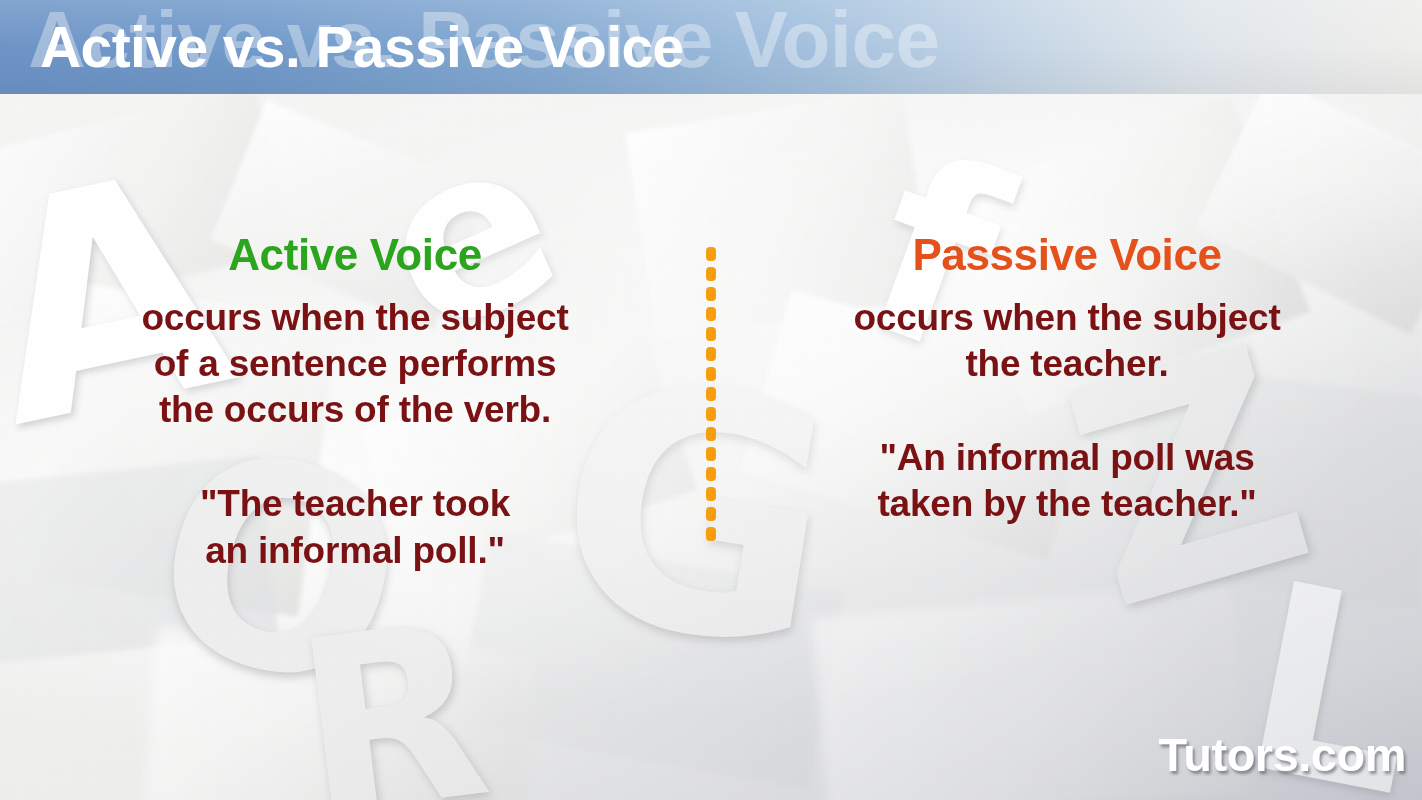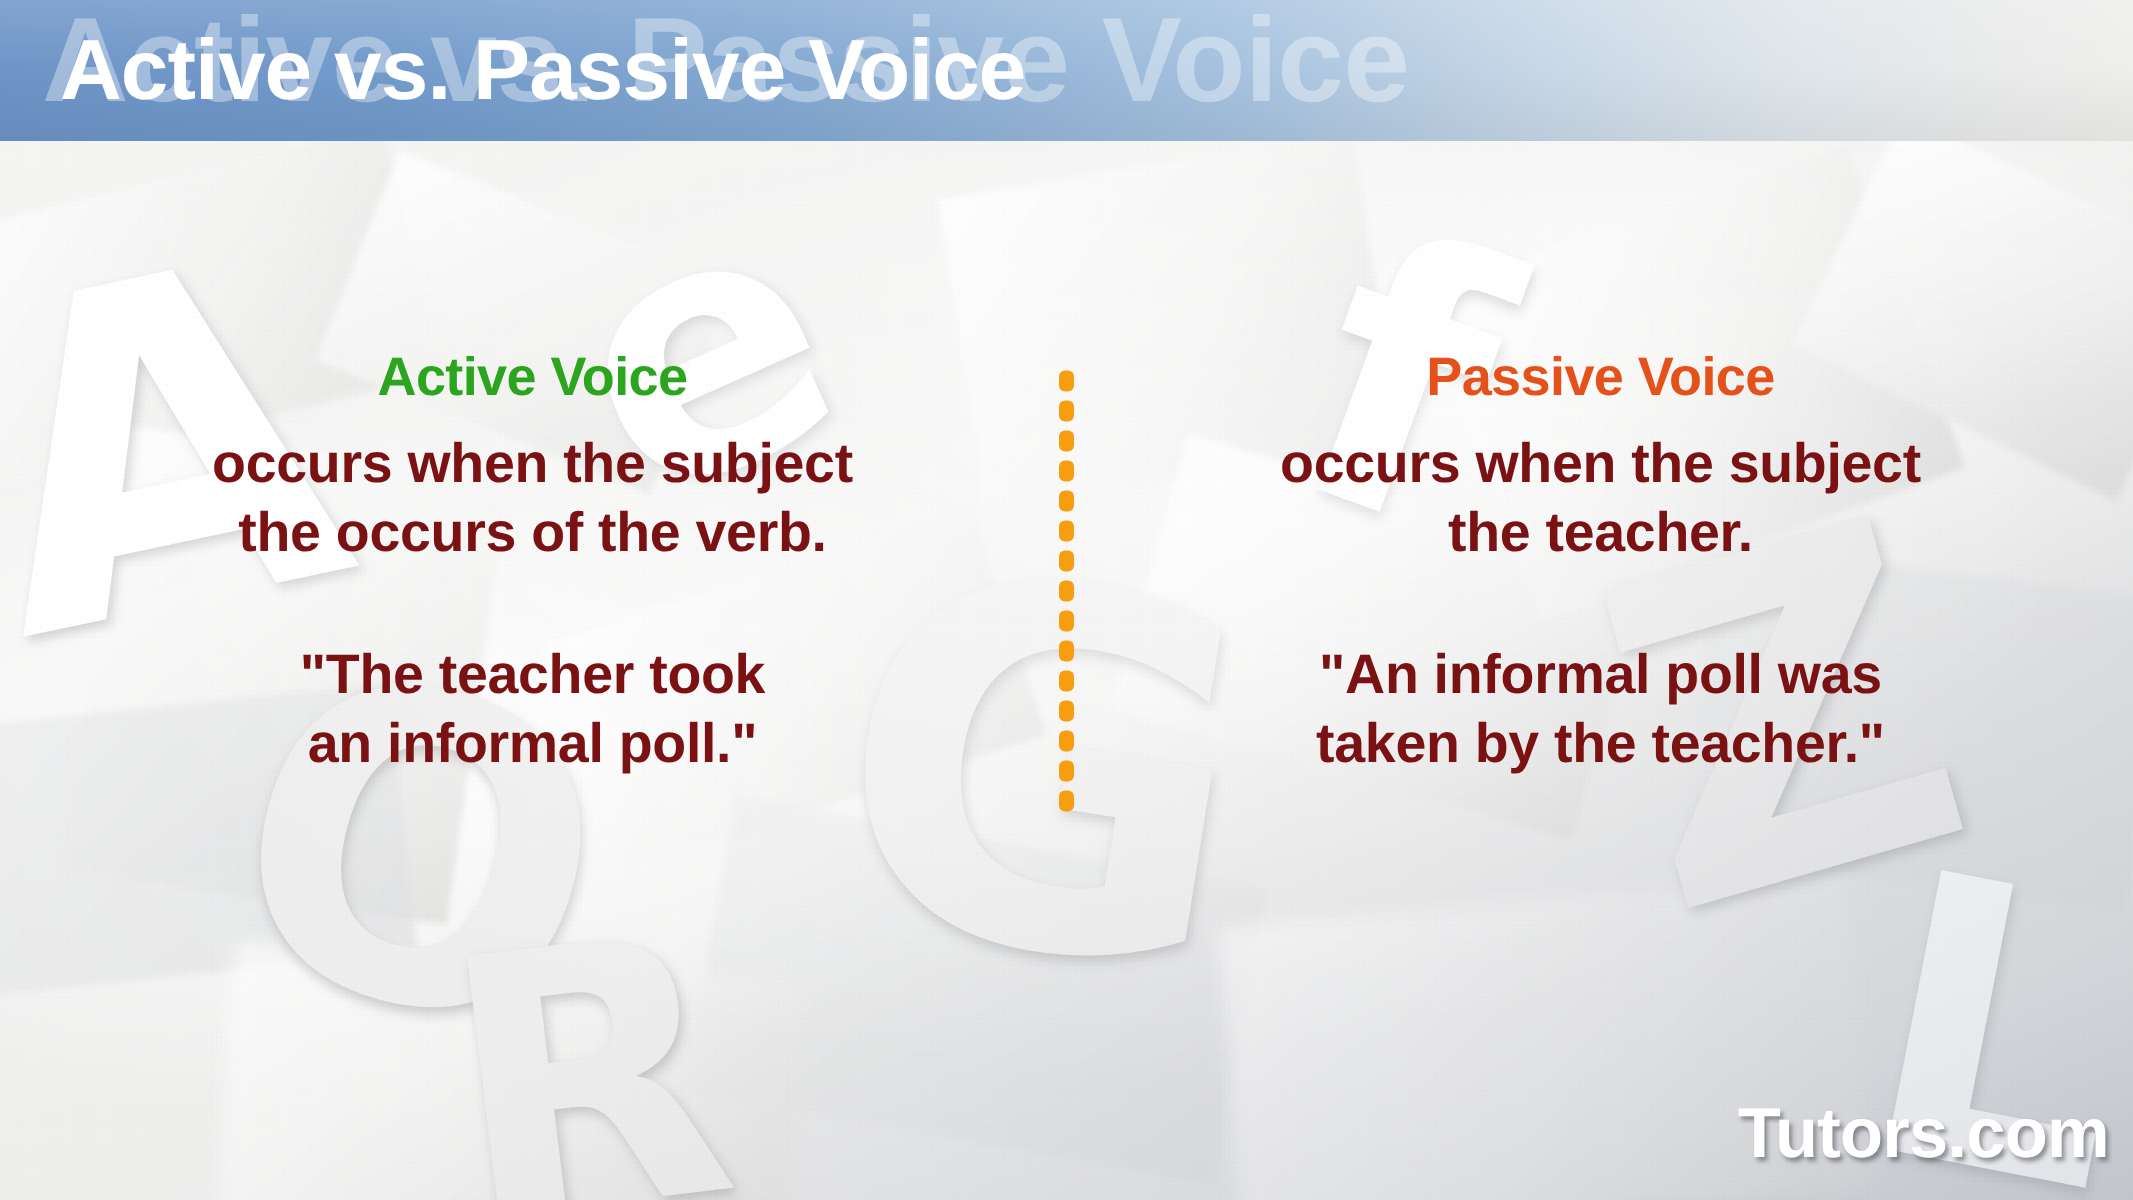--- a/index.html
+++ b/index.html
@@ -129,21 +129,21 @@
     align-items: flex-start;
   }
   .col {
     width: 640px;
     text-align: center;
   }
   .col-left  { margin-left: 35px; }
   .col-right { margin-left: 72px; }
 
   .col-heading {
-    font-size: 36px;
+    font-size: 44px;
     font-weight: 700;
     line-height: 1.06;
     margin: 0 0 16px 0;
     letter-spacing: -0.4px;
   }
   .heading-active  { color: #2ba51e; }
   .heading-passive { color: #e5511b; }
 
   .col-def {
     font-size: 37px;
@@ -238,30 +238,31 @@
   <div class="ghost-title">Active vs. Passive Voice</div>
 
   <div class="main-title">Active vs. Passive Voice</div>
 
   <div class="columns">
 
     <div class="col col-left">
       <div class="col-heading heading-active">Active Voice</div>
       <div class="col-def">
         <span class="line">occurs when the subject</span>
+        <span class="line">of a sentence performs</span>
         <span class="line">the occurs of the verb.</span>
       </div>
       <div class="col-example">
         <span class="line">"The teacher took</span>
         <span class="line">an informal poll."</span>
       </div>
     </div>
 
     <div class="col col-right">
-      <div class="col-heading heading-passive">Passive Voice</div>
+      <div class="col-heading heading-passive">Passsive Voice</div>
       <div class="col-def">
         <span class="line">occurs when the subject</span>
         <span class="line">the teacher.</span>
       </div>
       <div class="col-example">
         <span class="line">"An informal poll was</span>
         <span class="line">taken by the teacher."</span>
       </div>
     </div>
 

